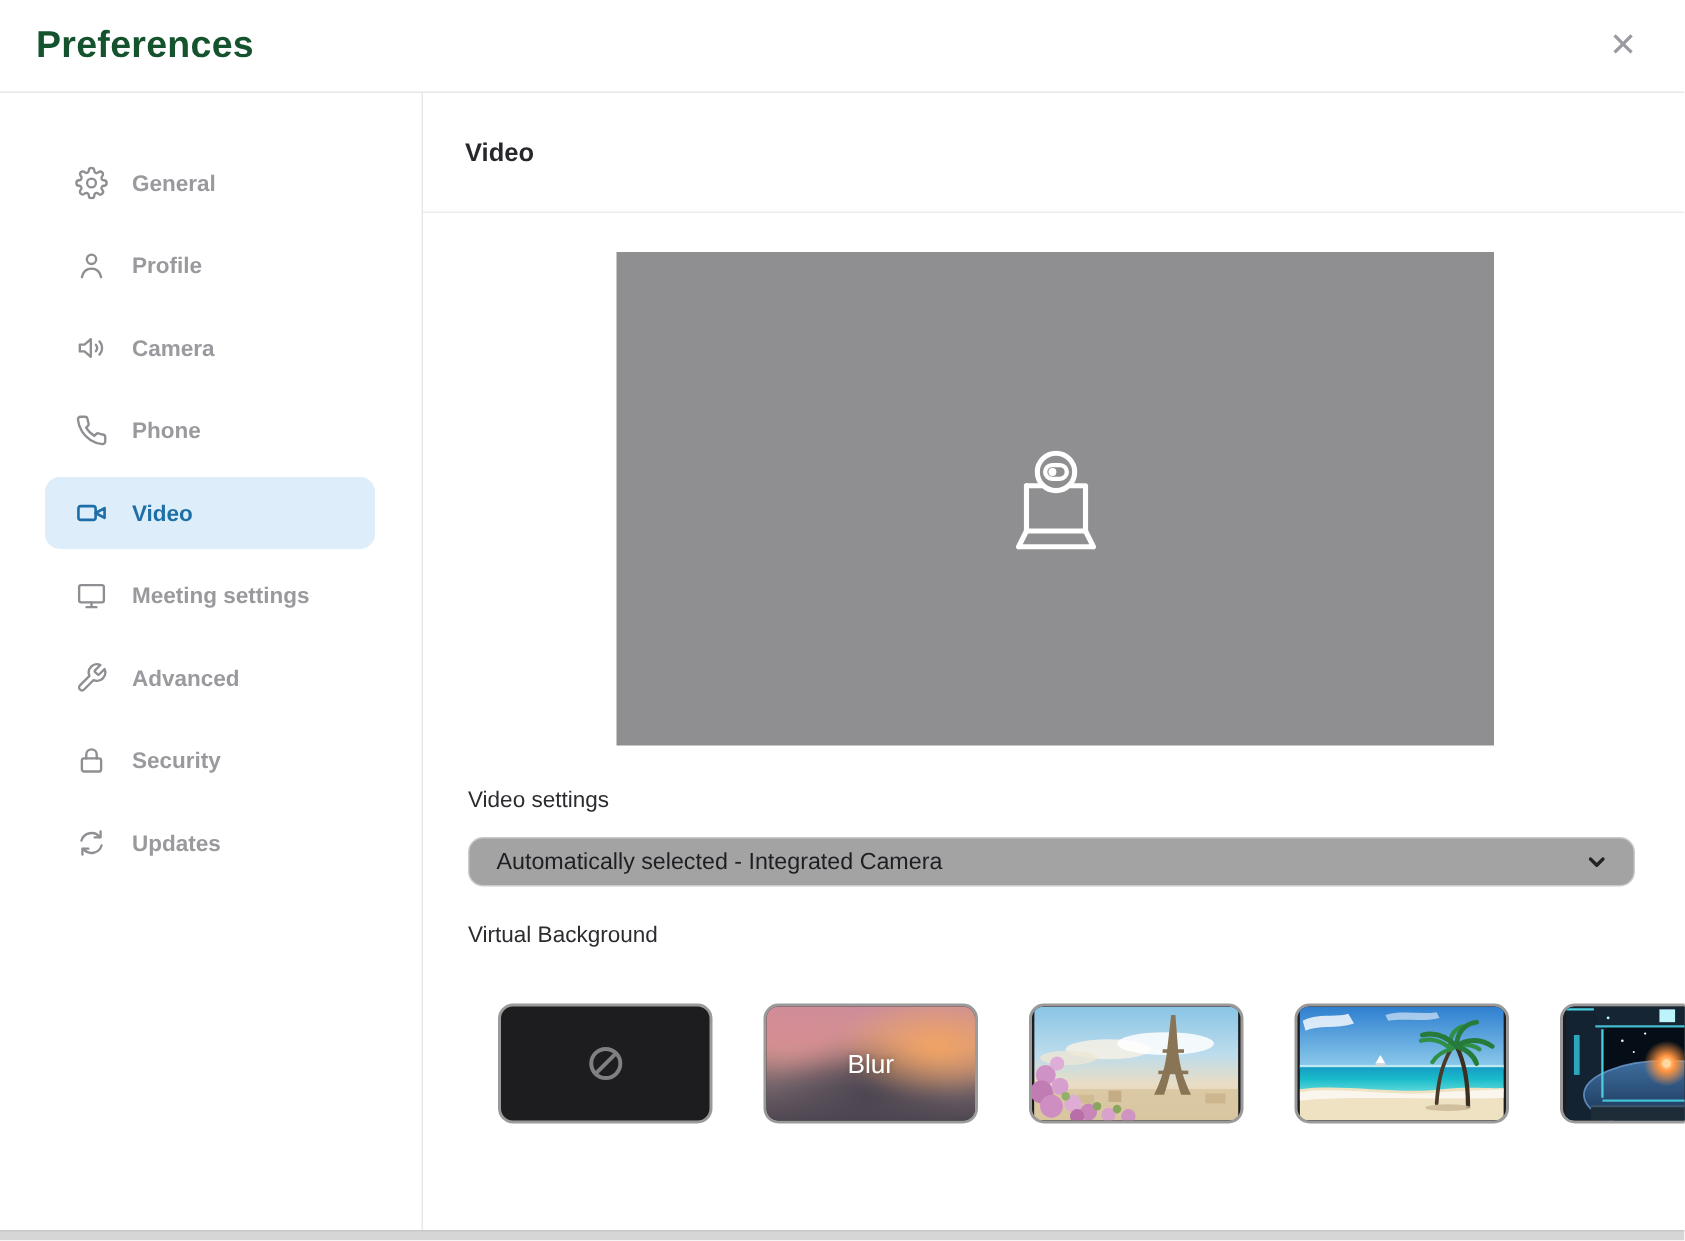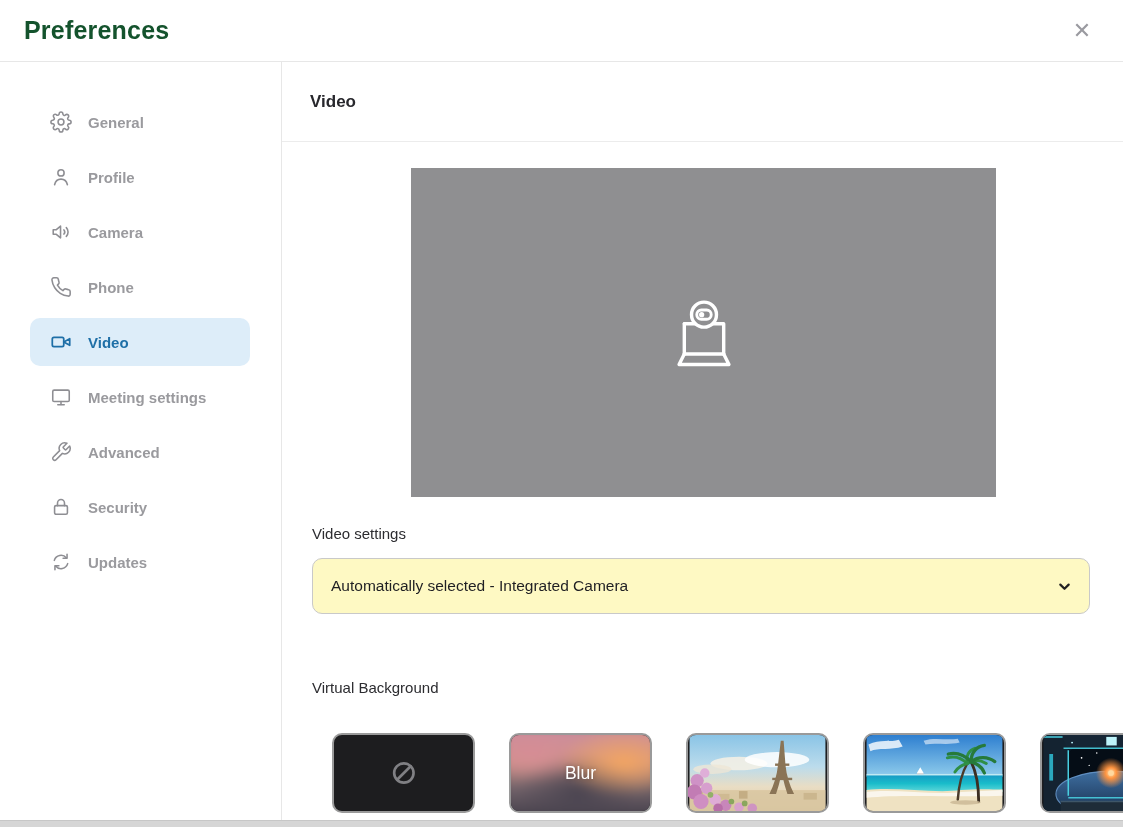--- a/index.html
+++ b/index.html
@@ -59,29 +59,29 @@
   .preview {
     width: 585px; height: 329px; margin: 0 auto;
     background: #8f8f91;
     display: flex; align-items: center; justify-content: center;
   }
   .preview svg { width: 84px; height: 74px; }
 
   .field-label { font-size: 15px; color: #2c2c30; margin-top: 28px; }
 
   .select-box {
-    margin-top: 16px; height: 56px; width: 778px; max-width: 100%;
+    margin-top: 16px; height: 33px; width: 778px; max-width: 100%;
     border: 1px solid #c9c9c9; border-radius: 10px;
     display: flex; align-items: center; justify-content: space-between;
-    padding: 0 18px; cursor: pointer; background: #fef9c3;
+    padding: 0 18px; cursor: pointer; background: #a3a3a3;
   }
   .select-box .sel-text { font-size: 15.5px; color: #1f1f23; }
   .select-box .chev { width: 13px; height: 13px; color: #222; display: flex; }
 
-  .vb-label { margin-top: 65px; }
+  .vb-label { margin-top: 24px; }
 
   .thumbs { display: flex; gap: 14px; margin-top: 37px; }
   .thumb {
     width: 143px; height: 80px; border: 2px solid #9a9a9a; border-radius: 10px;
     overflow: hidden; position: relative; cursor: pointer; background: #1d1d1f;
     flex: 0 0 143px;
     margin-left: 20px;
   }
   .thumb svg { position: absolute; inset: 0; width: 100%; height: 100%; }
   .thumb-none { display: flex; align-items: center; justify-content: center; }

